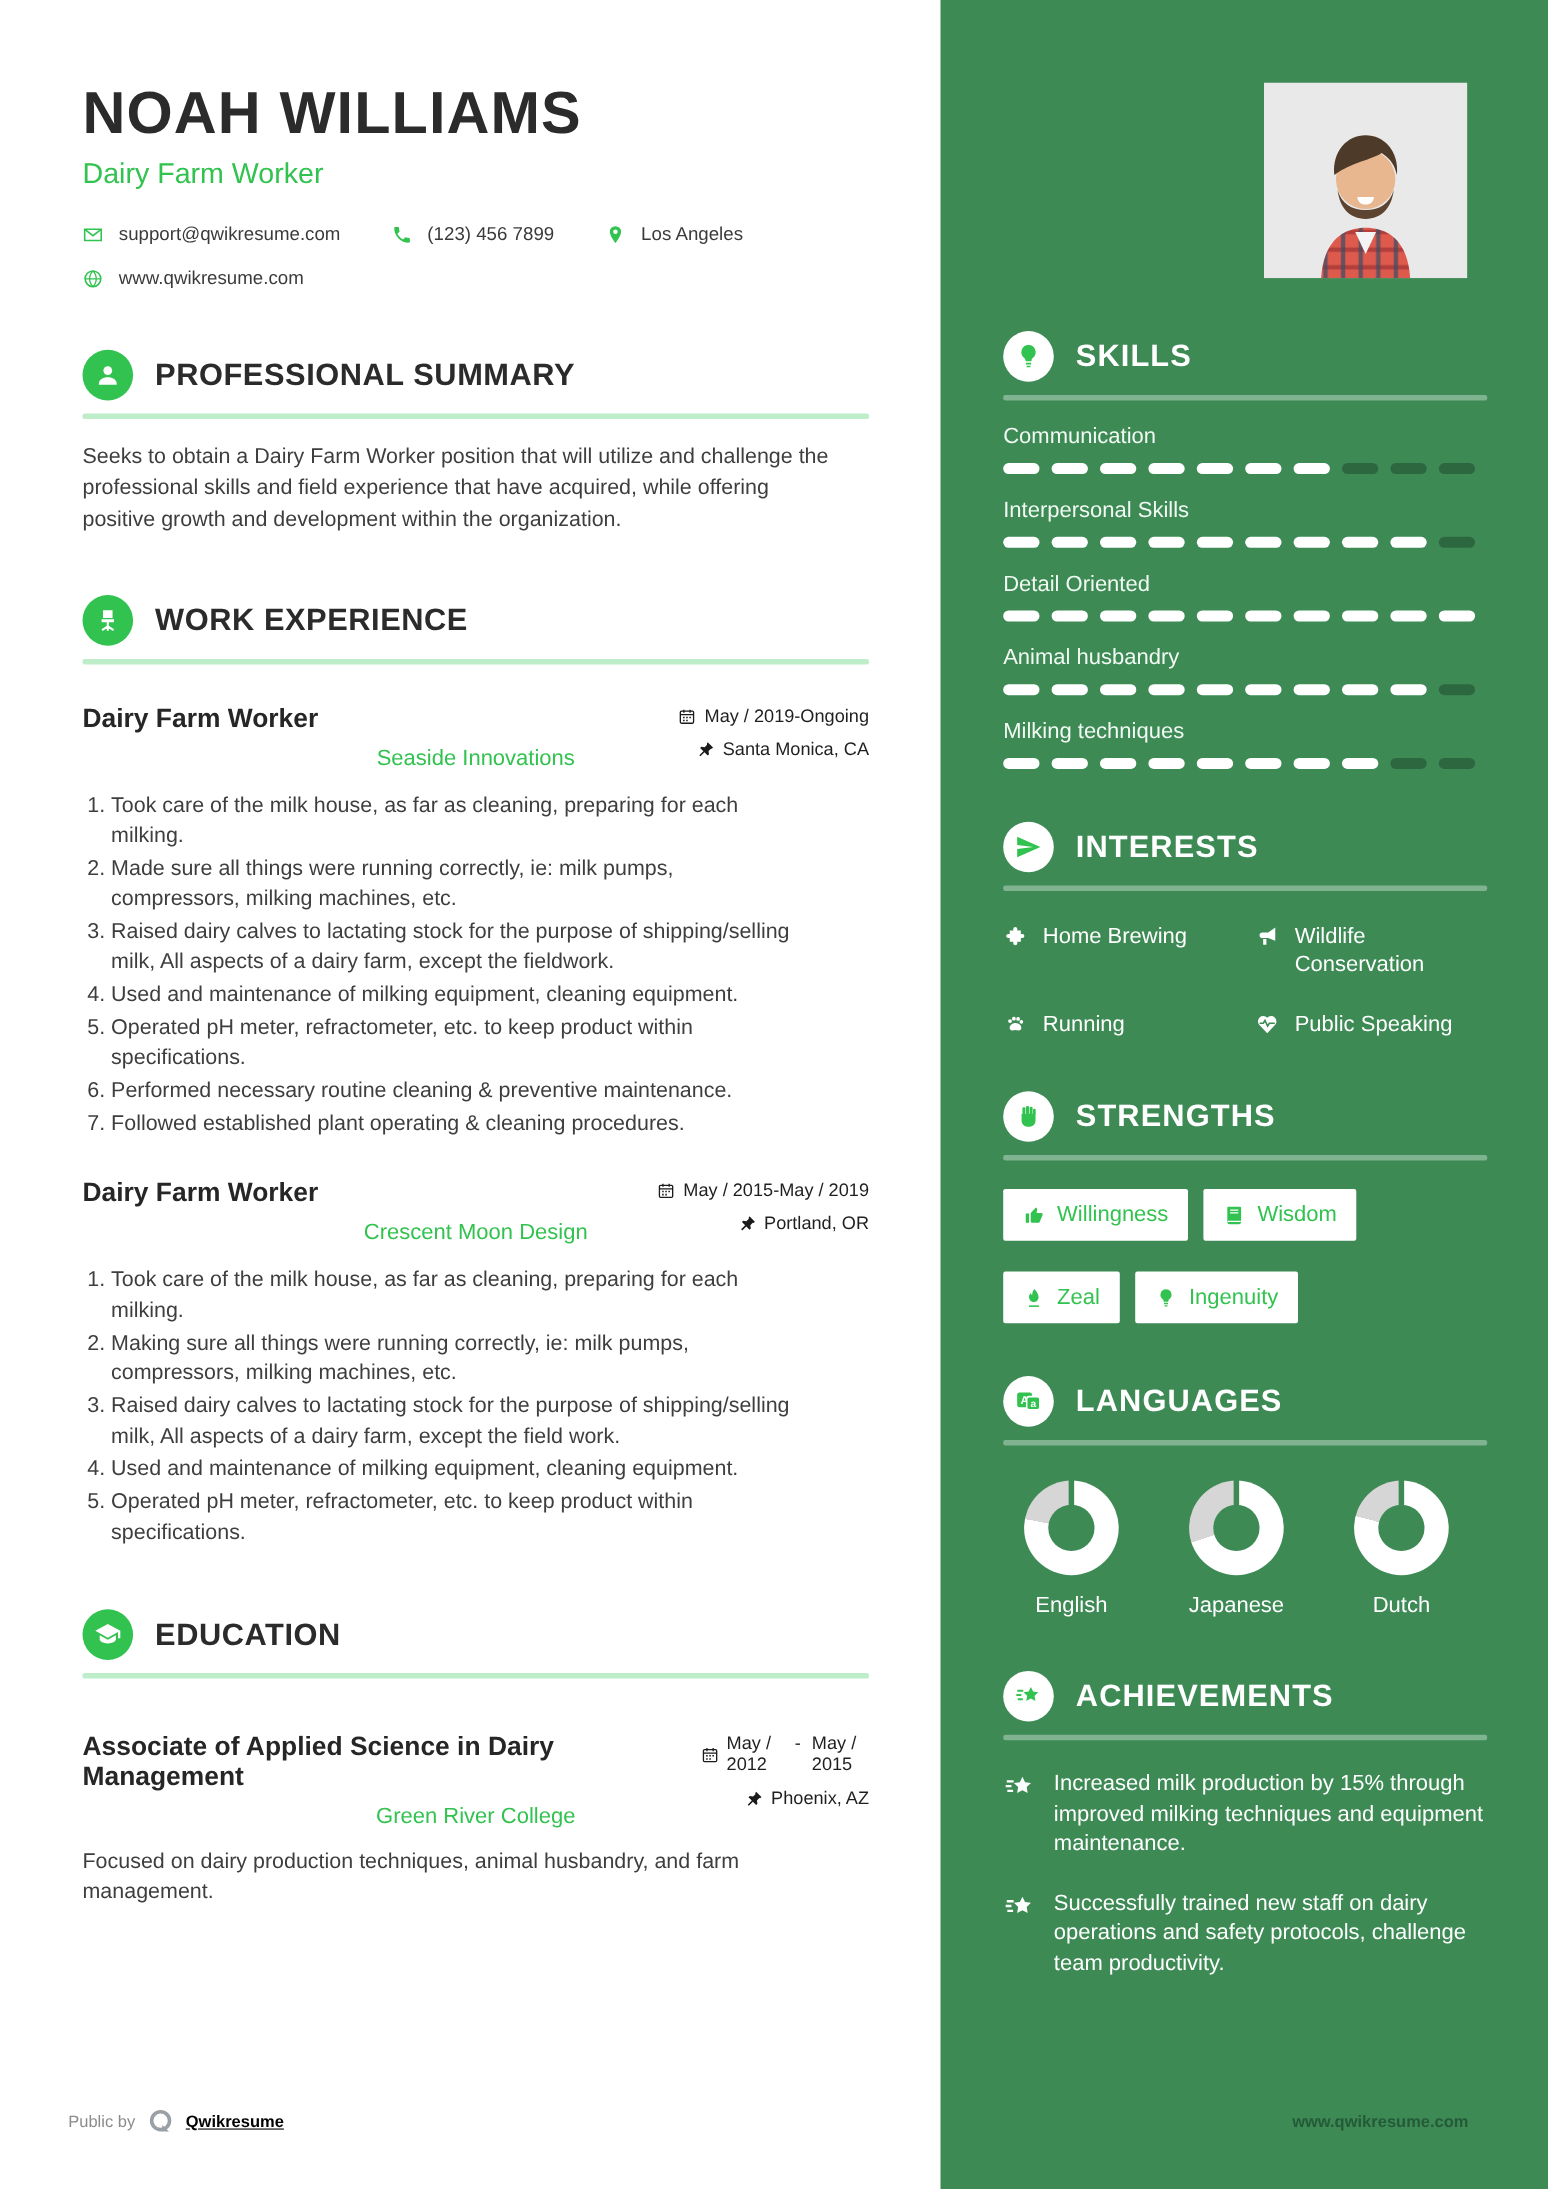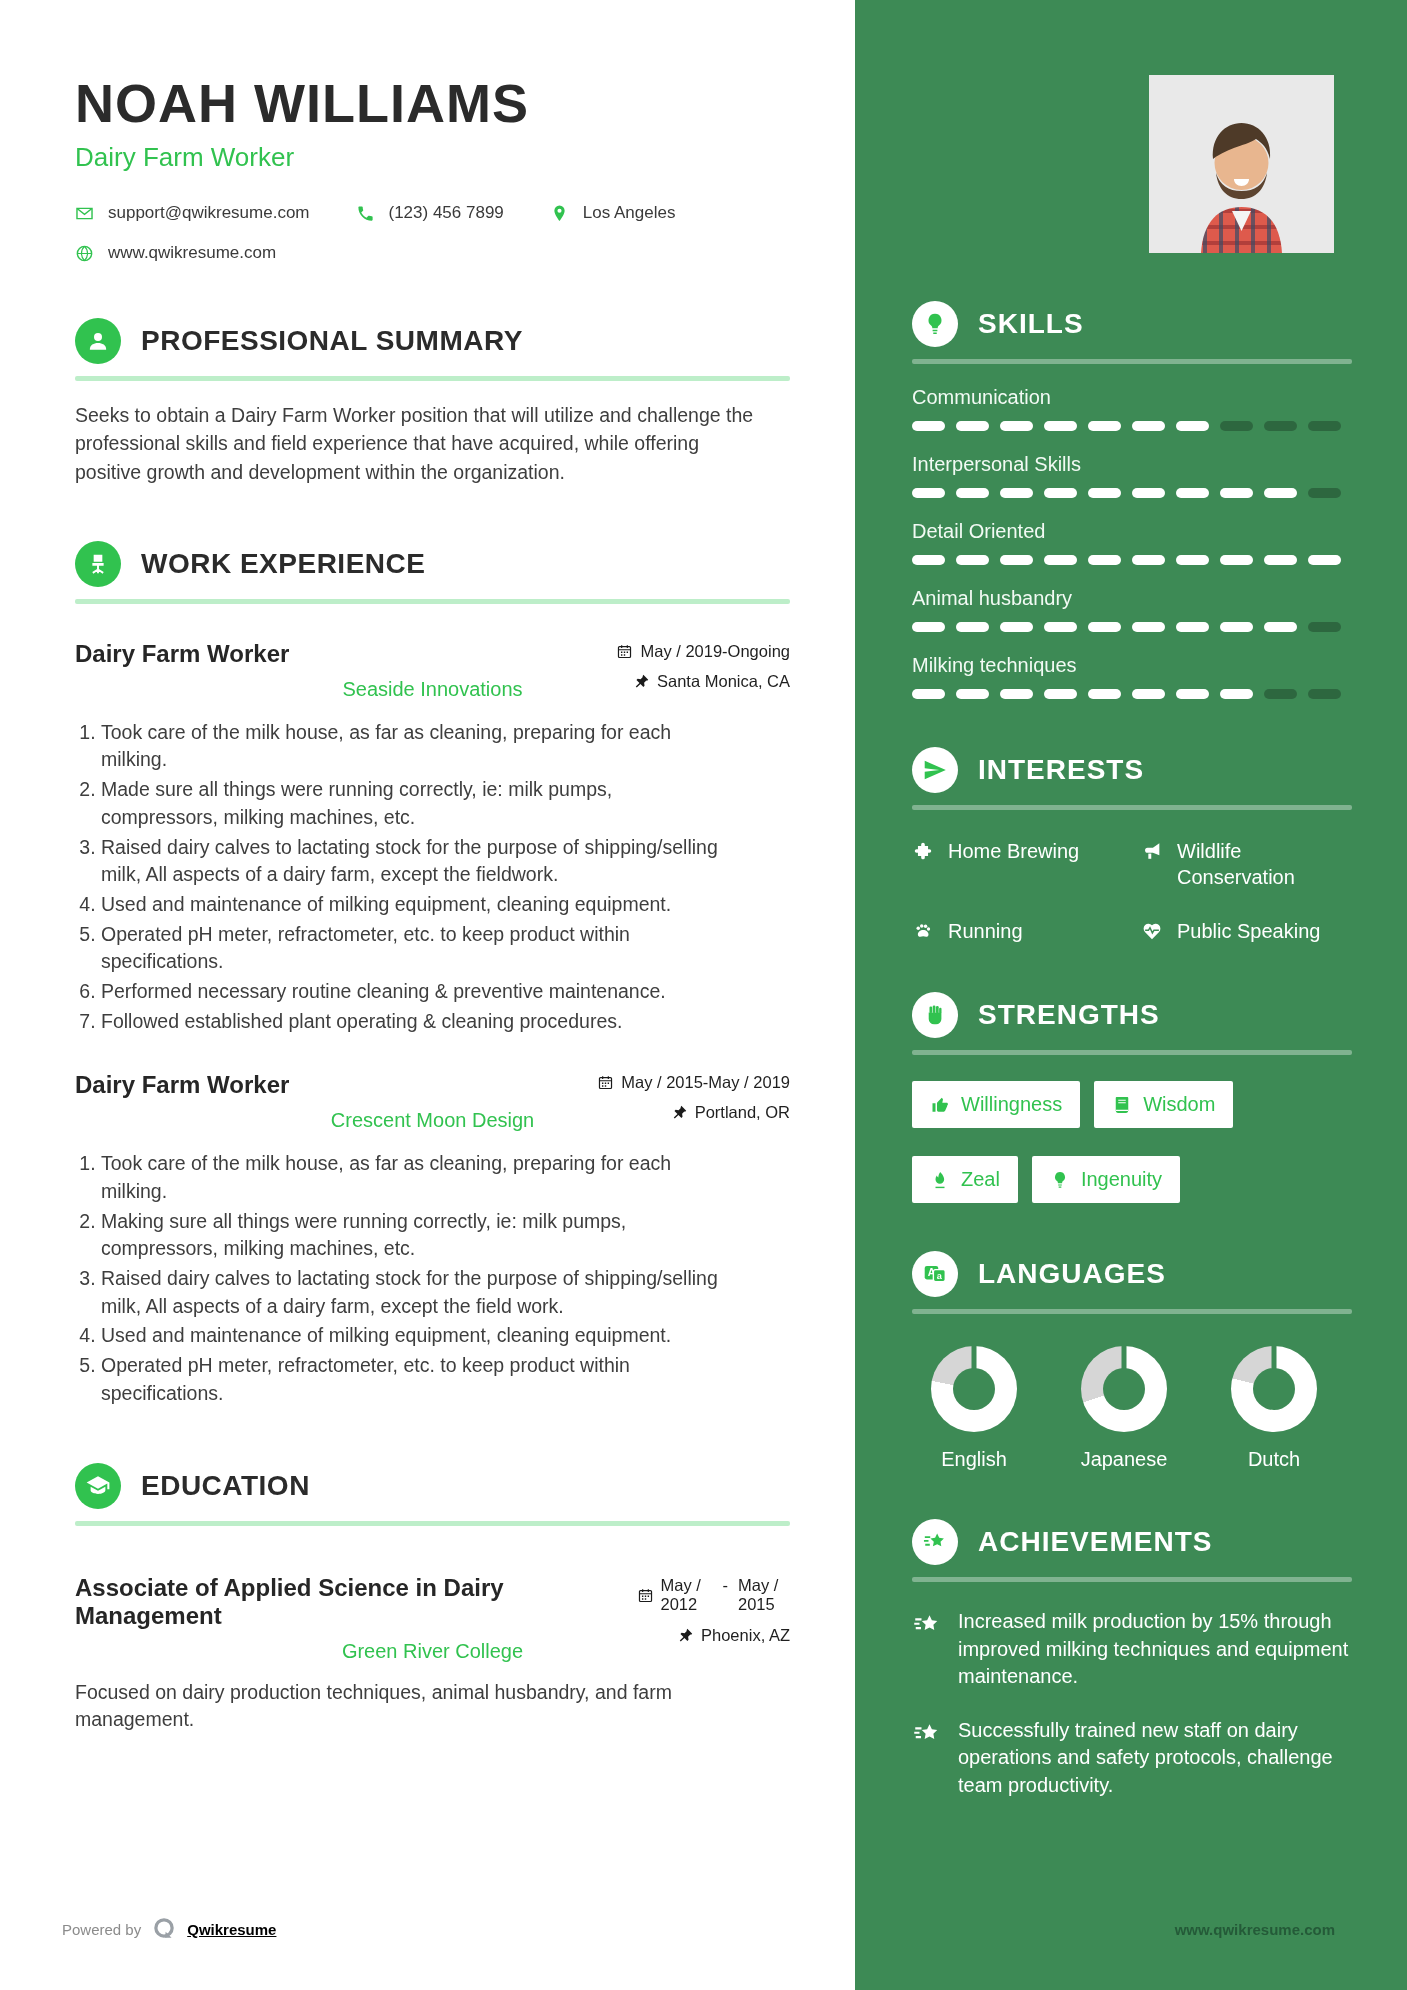--- a/index.html
+++ b/index.html
@@ -529,21 +529,21 @@
                 <path d="M2.6 7.5h5M1.8 11h4.2M3 14.5h4.2" stroke="currentColor" stroke-width="1.7" fill="none"></path>
               </svg>
             </span>
             <span>Successfully trained new staff on dairy operations and safety protocols, challenge team productivity.</span>
           </div>
         </div>
     </section>
   </aside>
 
   <div class="footer-left">
-    <span>Powered by</span>
+    <span>Public by</span>
     <span class="icon q-logo">
         <svg viewBox="0 0 24 24">
           <circle cx="12" cy="11" r="7.5" fill="none" stroke="currentColor" stroke-width="3"></circle>
           <path fill="currentColor" d="M13.5 14.5 19 20h-6z"></path>
         </svg>
       </span>
     <span class="brand-link">Qwikresume</span>
   </div>
   <div class="footer-right">www.qwikresume.com</div>
 </div>

